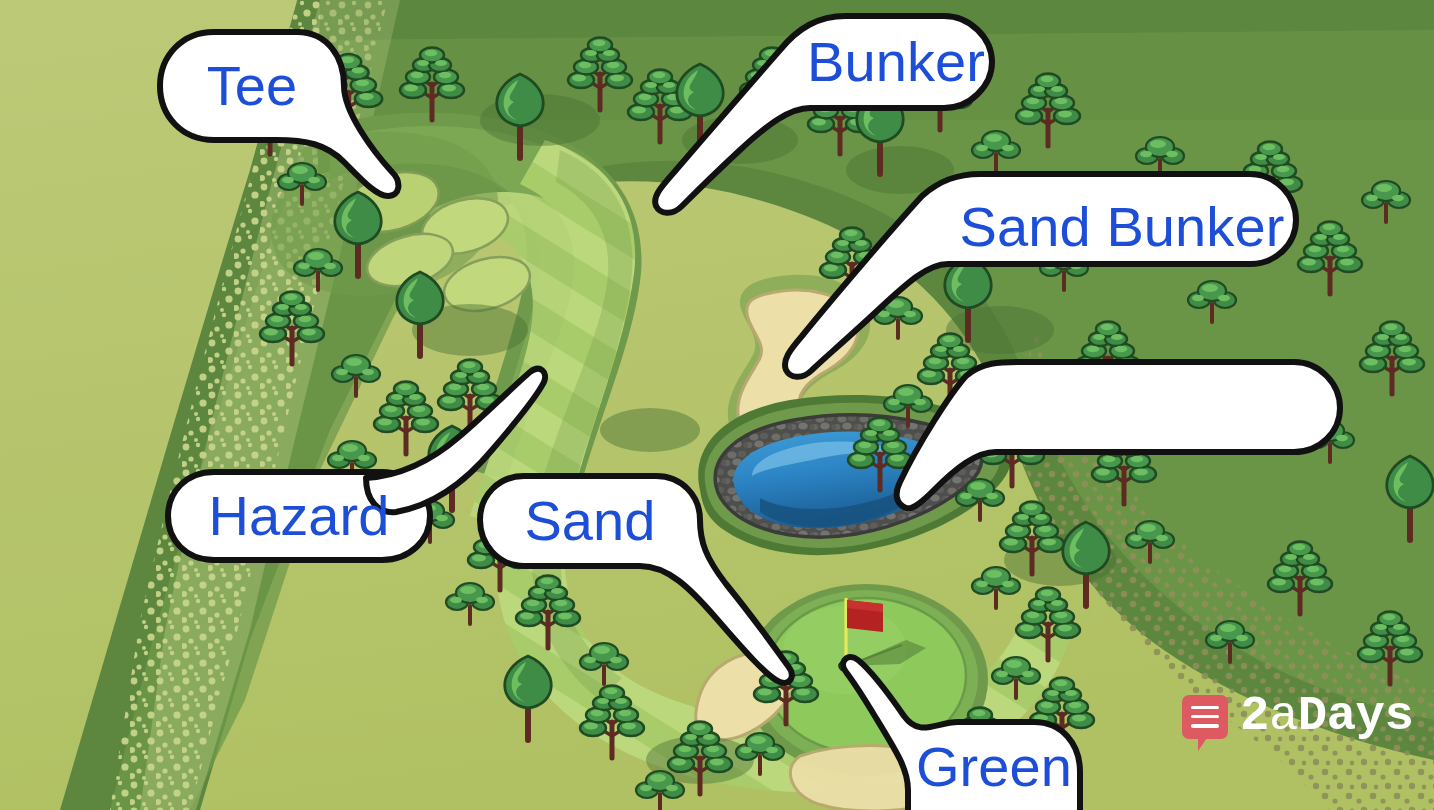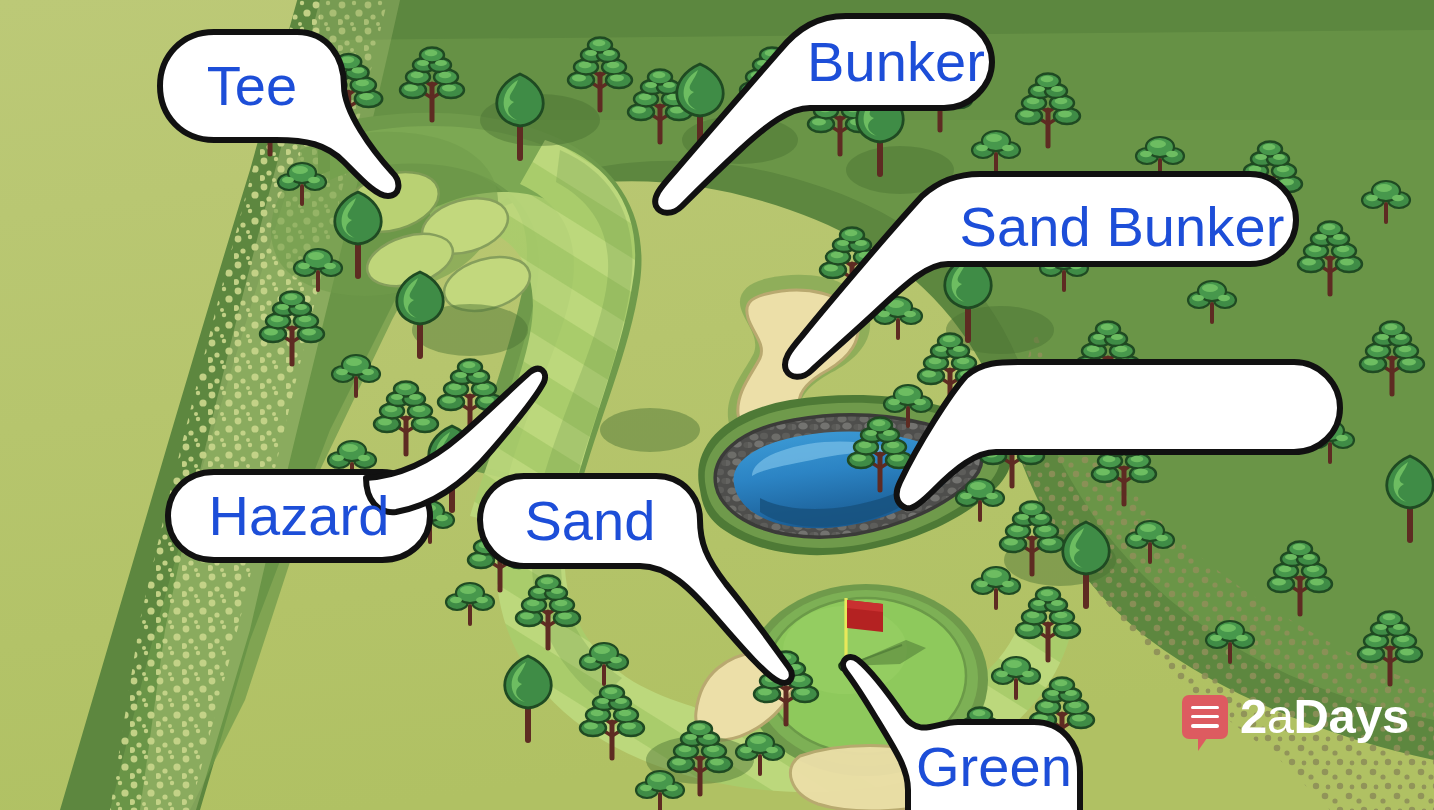--- a/index.html
+++ b/index.html
@@ -49,21 +49,21 @@
     border-bottom:13px solid transparent;
   }
   #logo .bars{
     position:absolute;left:9px;top:11px;
     width:28px;height:22px;
     display:flex;flex-direction:column;justify-content:space-between;
   }
   #logo .bars i{display:block;height:3.5px;background:#ffffff;border-radius:2px;}
   #logo .word{
     font-size:49px;color:#ffffff;line-height:1;
-    font-family:Liberation Sans, sans-serif;
+    font-family:Liberation Mono, monospace;
     letter-spacing:-.5px;
   }
   #logo .word b{font-weight:700;}
   #logo .word span{font-weight:400;}
 </style>
 </head>
 <body>
 
 <div id="stage">
 

